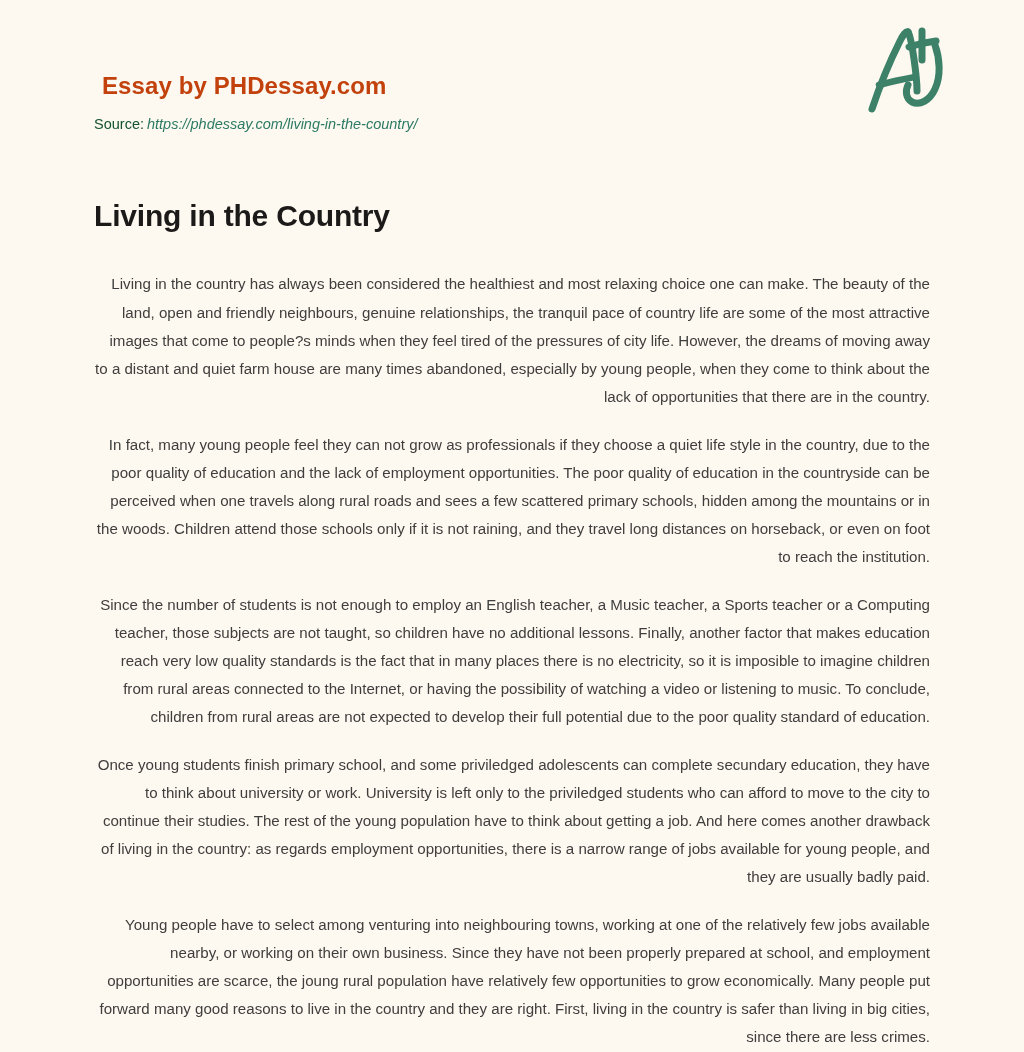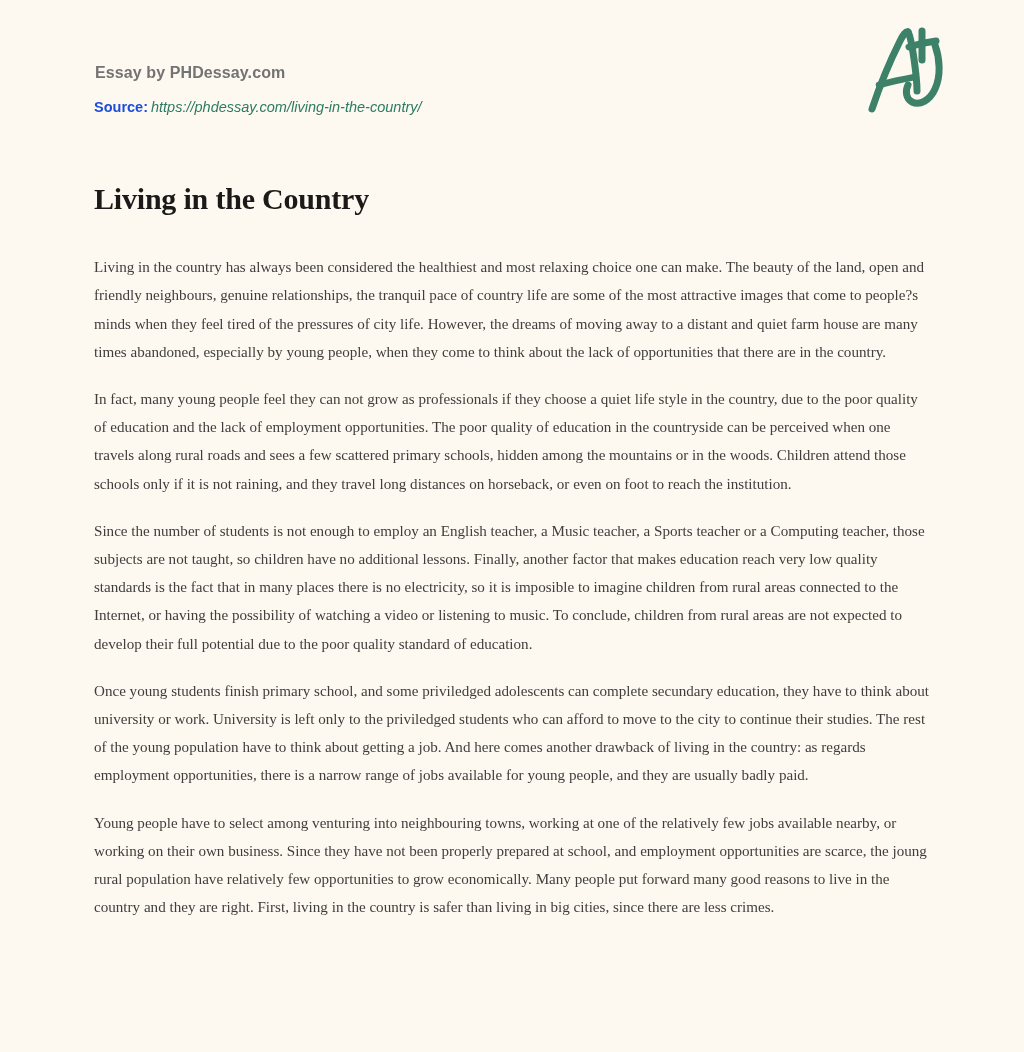--- a/index.html
+++ b/index.html
@@ -23,38 +23,37 @@
     padding: 0 94px;
   }
 
   
   .header {
     position: relative;
     padding-top: 62px;
   }
 
   .brand-title {
-    font-size: 16px;
+    font-size: 24px;
     font-weight: bold;
-    color: #737373;
+    color: #c2410c;
     letter-spacing: 0.1px;
-    margin: 1px;
+    margin: 8px;
     line-height: 1.3;
   }
 
   .source-row {
     margin-top: 13px;
     font-size: 14.5px;
     line-height: 1.4;
     white-space: nowrap;
   }
 
   .source-label {
-    color: #1d4ed8;
-    font-weight: bold;
+    color: #14532d;
   }
 
   .source-link {
     color: #2c7a63;
     text-decoration: none;
     margin-left: 3px;
     font-style: italic;
   }
 
   
@@ -63,38 +62,37 @@
     top: 13px;
     right: -32px;
     width: 110px;
     height: 110px;
   }
   .logo svg { display: block; width: 100%; height: 100%; }
 
   
   .article {
     margin-top: 64px;
-    font-family: Liberation Serif, serif;
   }
 
   .essay-title {
     font-size: 30px;
     font-weight: bold;
     color: #1b1a19;
     margin: 0 0 36px 0;
     line-height: 1.2;
     letter-spacing: -0.2px;
   }
 
   .essay-body p {
     font-size: 15.1px;
     line-height: 28.2px;
     color: #3f3e3c;
     margin: 0 0 19px 0;
-    text-align: left;
+    text-align: right;
     max-width: 838px;
   }
   .essay-body p:last-child { margin-bottom: 16px; }
 </style>
 </head>
 <body>
 
 <div class="page">
 
   <div class="header">

